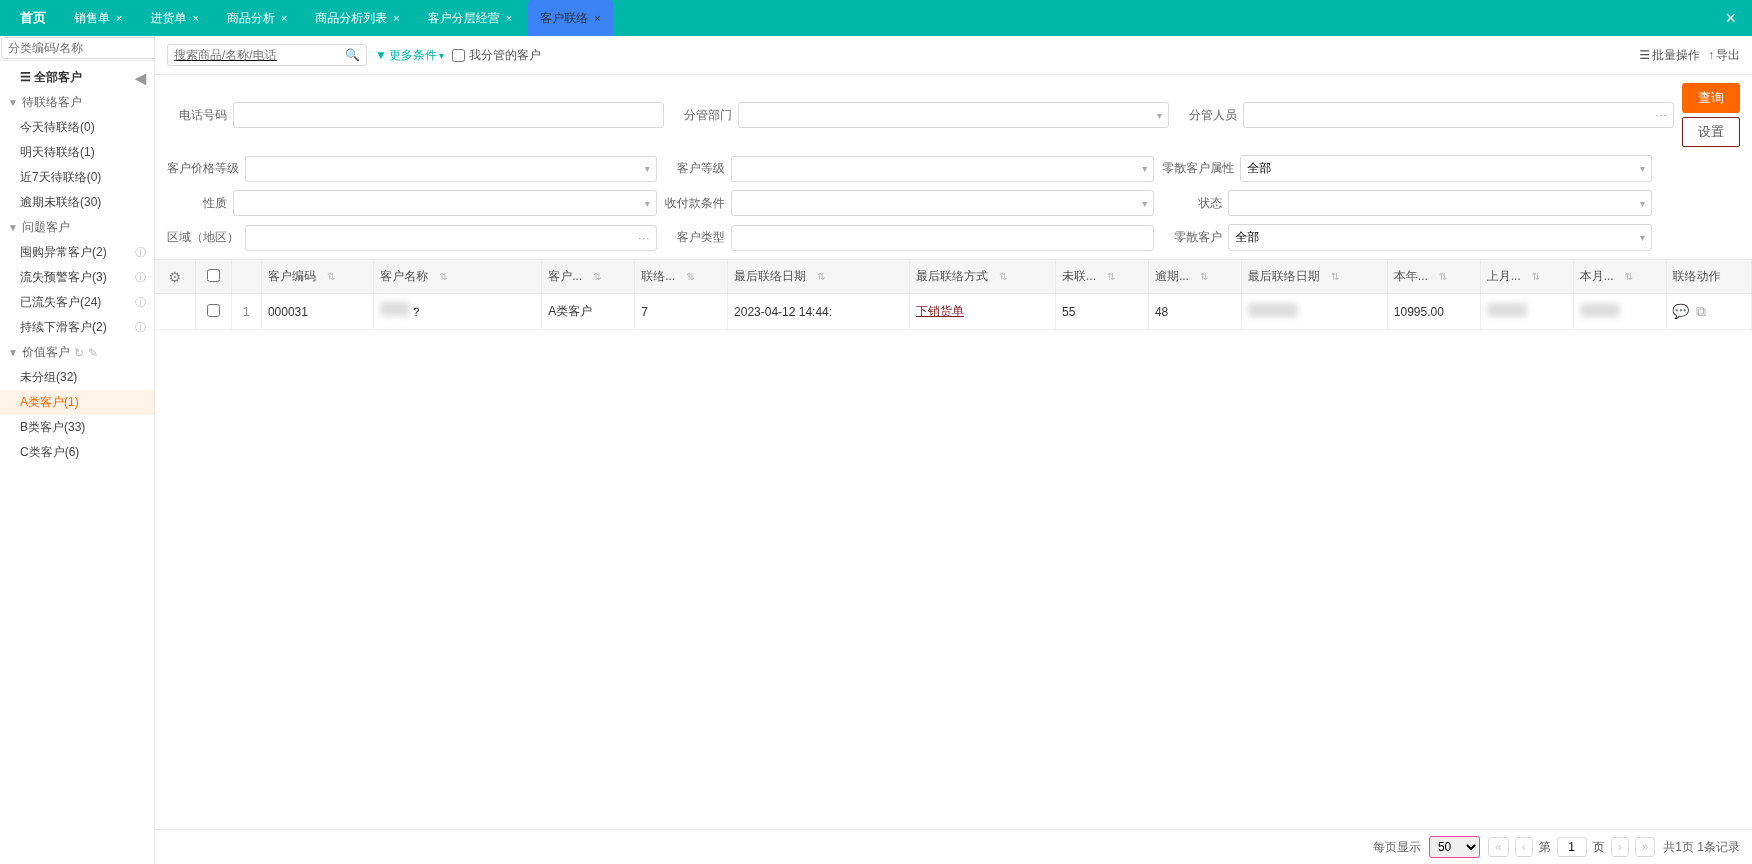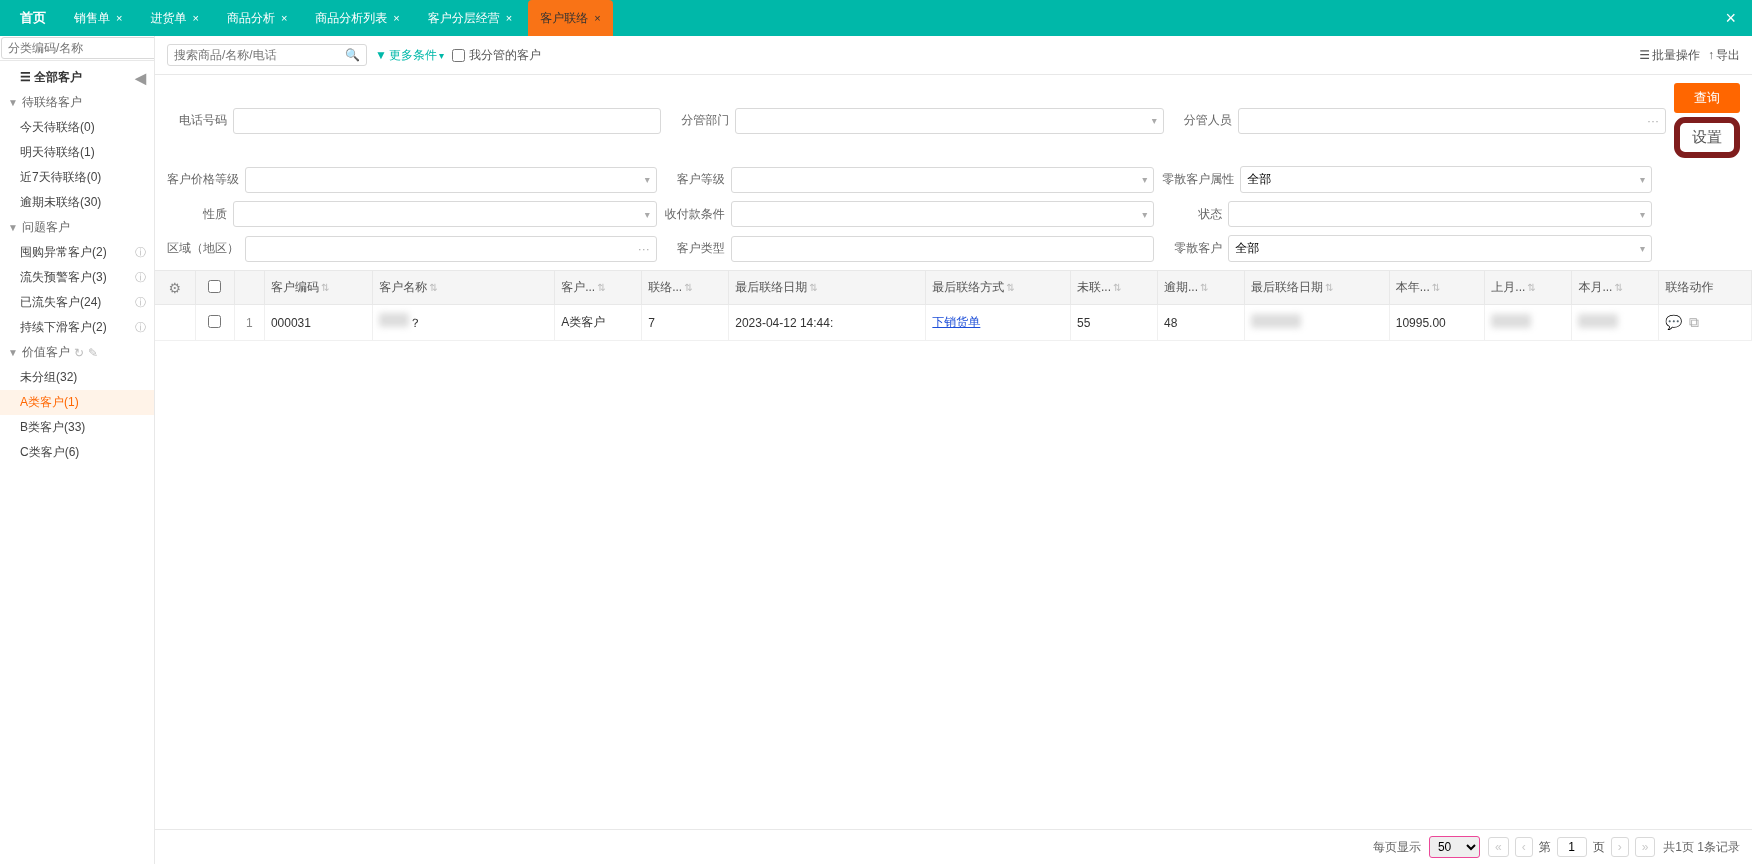--- a/index.html
+++ b/index.html
@@ -10,21 +10,21 @@
       display: flex; align-items: center;
       background: #00b8a9; height: 36px;
       padding: 0 8px; gap: 4px;
     }
     .nav-item {
       color: #fff; padding: 0 12px; height: 36px;
       display: flex; align-items: center; cursor: pointer;
       font-size: 13px; white-space: nowrap;
     }
     .nav-item.active {
-      background: #f97316; color: #333; border-radius: 4px 4px 0 0;
+      background: #3b82f6; color: #333; border-radius: 4px 4px 0 0;
     }
     .nav-item .close-btn {
       margin-left: 6px; font-size: 11px; color: inherit; cursor: pointer;
     }
     .nav-item.home { font-weight: bold; }
     .nav-spacer { flex: 1; }
     .nav-close { color: #fff; font-size: 18px; cursor: pointer; padding: 0 8px; }
 
     
     .main-layout {
@@ -74,21 +74,21 @@
     .filter-bar {
       background: #fff; padding: 8px 12px;
       border-bottom: 1px solid #e8e8e8;
       display: flex; align-items: center; gap: 8px;
     }
     .filter-search {
       display: flex; align-items: center; border: 1px solid #d9d9d9;
       border-radius: 3px; padding: 3px 6px; width: 200px;
     }
     .filter-search input {
-      border: none; outline: none; flex: 1; font-size: 12px;
+      border: none; outline: none; flex: 1; font-size: 12px; text-decoration: underline;
     }
     .filter-more {
       display: flex; align-items: center; color: #00b8a9; cursor: pointer; gap: 2px;
     }
     .filter-checkbox {
       display: flex; align-items: center; gap: 4px; color: #555;
     }
     .filter-spacer { flex: 1; }
     .btn-batch {
       border: none; background: none; color: #555; cursor: pointer;
@@ -137,22 +137,22 @@
     th {
       padding: 8px 6px; text-align: left; border-bottom: 1px solid #e8e8e8;
       border-right: 1px solid #e8e8e8; color: #555; font-weight: normal;
       white-space: nowrap; position: sticky; top: 0; background: #f5f5f5; z-index: 1;
     }
     th:first-child { width: 40px; }
     td {
       padding: 8px 6px; border-bottom: 1px solid #f0f0f0;
       border-right: 1px solid #f0f0f0; color: #333;
     }
-    td.link { color: #1d4ed8; cursor: pointer; text-decoration: underline; }
-    .th-sort { display: flex; align-items: center; gap: 2px; cursor: pointer; }
+    td.link { color: #7f1d1d; cursor: pointer; text-decoration: underline; }
+    .th-sort { display: flex; align-items: center; gap: 11px; cursor: pointer; }
     .sort-icon { color: #bbb; font-size: 10px; }
     .th-settings { width: 36px; text-align: center; }
     .settings-icon { color: #888; cursor: pointer; font-size: 14px; }
     .row-num { color: #888; text-align: center; }
     .col-checkbox { text-align: center; }
 
     
     .action-icons { display: flex; gap: 6px; }
     .action-icon { color: #aaa; cursor: pointer; font-size: 14px; }
 
@@ -184,22 +184,22 @@
     .table-container::-webkit-scrollbar-track { background: #f5f5f5; }
     .table-container::-webkit-scrollbar-thumb { background: #ccc; border-radius: 4px; }
 
     
     .btn-query {
       background: #ff6600; color: #fff; border: none;
       padding: 6px 16px; border-radius: 3px; cursor: pointer;
       font-size: 13px;
     }
     .btn-settings {
-      background: #fff; color: #555; border: 6px solid #7f1d1d;
-      padding: 5px 12px; border-radius: 11px; cursor: pointer; font-size: 15px;
+      background: #fff; color: #555; border: 1px solid #7f1d1d;
+      padding: 5px 12px; border-radius: 2px; cursor: pointer; font-size: 13px;
     }
 
     .query-btn-group {
       display: flex; flex-direction: column; gap: 4px;
     }
 
     
     .sidebar-item.active .item-label { color: #ff6600; }
 
     .blurred-text {

